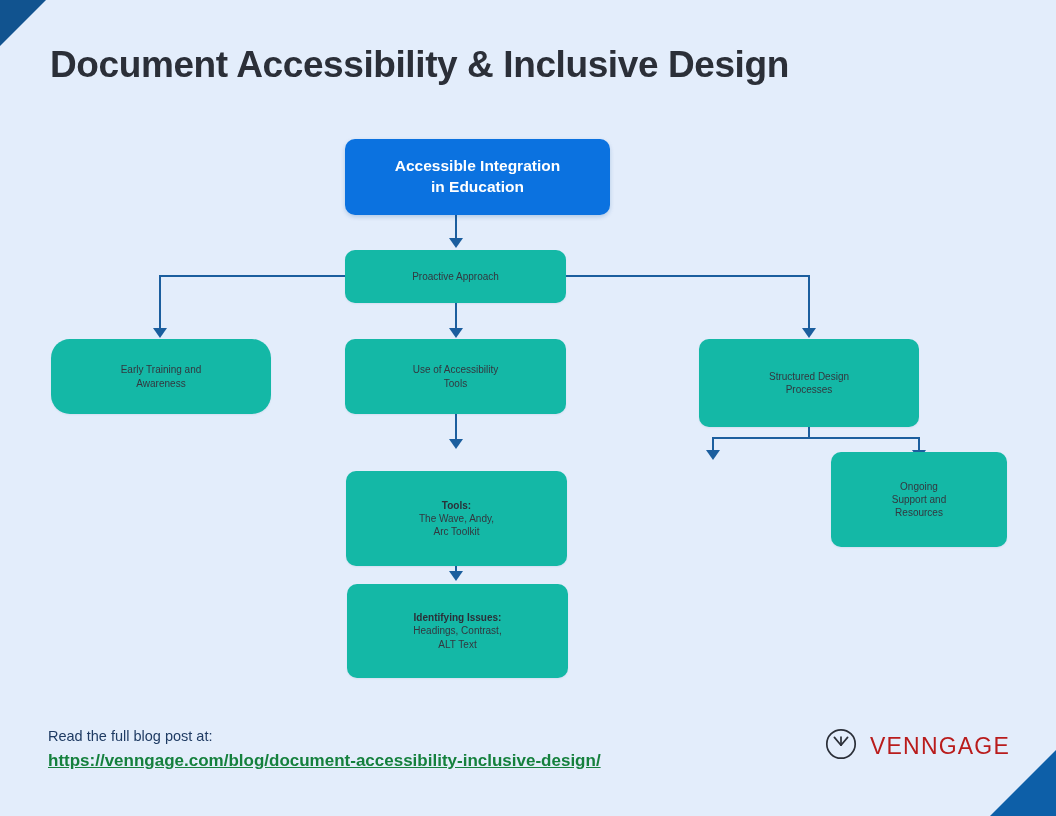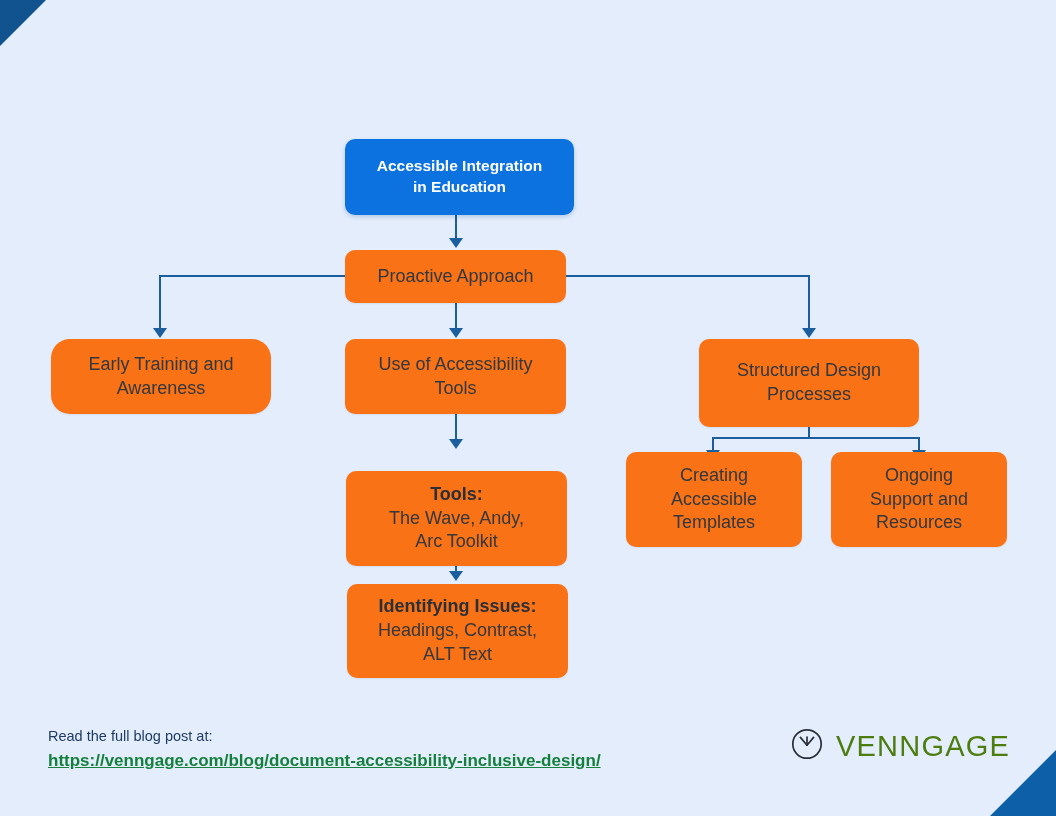--- a/index.html
+++ b/index.html
@@ -55,23 +55,23 @@
   .node {
     position: absolute;
     box-sizing: border-box;
     border-radius: 10px;
     display: flex;
     align-items: center;
     justify-content: center;
     text-align: center;
     line-height: 1.33;
     color: #33373f;
-    font-size: 18px;
+    font-size: 10px;
     padding: 6px 10px;
-    background: #f97316;
+    background: #14b8a6;
     box-shadow: 0 1px 2px rgba(30,60,110,0.07);
     z-index: 3;
   }
   .node.root {
     background: #0b72e0;
     color: #ffffff;
     font-weight: bold;
     font-size: 15.5px;
     box-shadow: 0 2px 4px rgba(11,80,160,0.22);
   }
@@ -119,34 +119,35 @@
   .logo {
     position: absolute;
     right: 46px;
     top: 728px;
     display: flex;
     align-items: center;
     gap: 13px;
   }
   .logo-mark { display: block; }
   .logo-word {
-    font-size: 29px;
+    font-size: 23px;
     letter-spacing: 1.2px;
-    color: #4d7c0f;
+    color: #b91c1c;
     font-family: "Liberation Sans", sans-serif;
   }
 </style>
 </head>
 <body>
 
 <div id="canvas">
 
   <div class="corner-tl"></div>
   <div class="corner-br"></div>
 
+  <div class="page-title">Document Accessibility &amp; Inclusive Design</div>
 
   <div class="conn v" style="left:455px; top:215px; height:26px;"></div>
   <div class="arrow" style="left:449px; top:238px;"></div>
 
   <div class="conn h" style="left:160px; top:275px; width:650px;"></div>
 
   <div class="conn v" style="left:159px; top:275px; height:56px;"></div>
   <div class="arrow" style="left:153px; top:328px;"></div>
 
   <div class="conn v" style="left:455px; top:303px; height:28px;"></div>
@@ -161,21 +162,21 @@
   <div class="conn v" style="left:455px; top:546px; height:28px;"></div>
   <div class="arrow" style="left:449px; top:571px;"></div>
 
   <div class="conn v" style="left:808px; top:414px; height:25px;"></div>
   <div class="conn h" style="left:713px; top:437px; width:207px;"></div>
   <div class="conn v" style="left:712px; top:437px; height:16px;"></div>
   <div class="arrow" style="left:706px; top:450px;"></div>
   <div class="conn v" style="left:918px; top:437px; height:16px;"></div>
   <div class="arrow" style="left:912px; top:450px;"></div>
 
-  <div class="node root" style="left:345px; top:139px; width:229px; height:76px;">
+  <div class="node root" style="left:345px; top:139px; width:265px; height:76px;">
     <span>
       <span>Accessible Integration</span><br>
       <span>in Education</span>
     </span>
   </div>
 
   <div class="node" style="left:345px; top:250px; width:221px; height:53px;">
     <span>Proactive Approach</span>
   </div>
 
@@ -209,27 +210,20 @@
   </div>
 
   <div class="node" style="left:347px; top:584px; width:221px; height:94px;">
     <span>
       <span class="lead">Identifying Issues:</span>
       <span>Headings, Contrast,</span><br>
       <span>ALT Text</span>
     </span>
   </div>
 
-  <div class="node" style="left:626px; top:452px; width:176px; height:95px;">
-    <span>
-      <span>Creating</span><br>
-      <span>Accessible</span><br>
-      <span>Templates</span>
-    </span>
-  </div>
 
   <div class="node" style="left:831px; top:452px; width:176px; height:95px;">
     <span>
       <span>Ongoing</span><br>
       <span>Support and</span><br>
       <span>Resources</span>
     </span>
   </div>
 
   <div class="footer-text">

